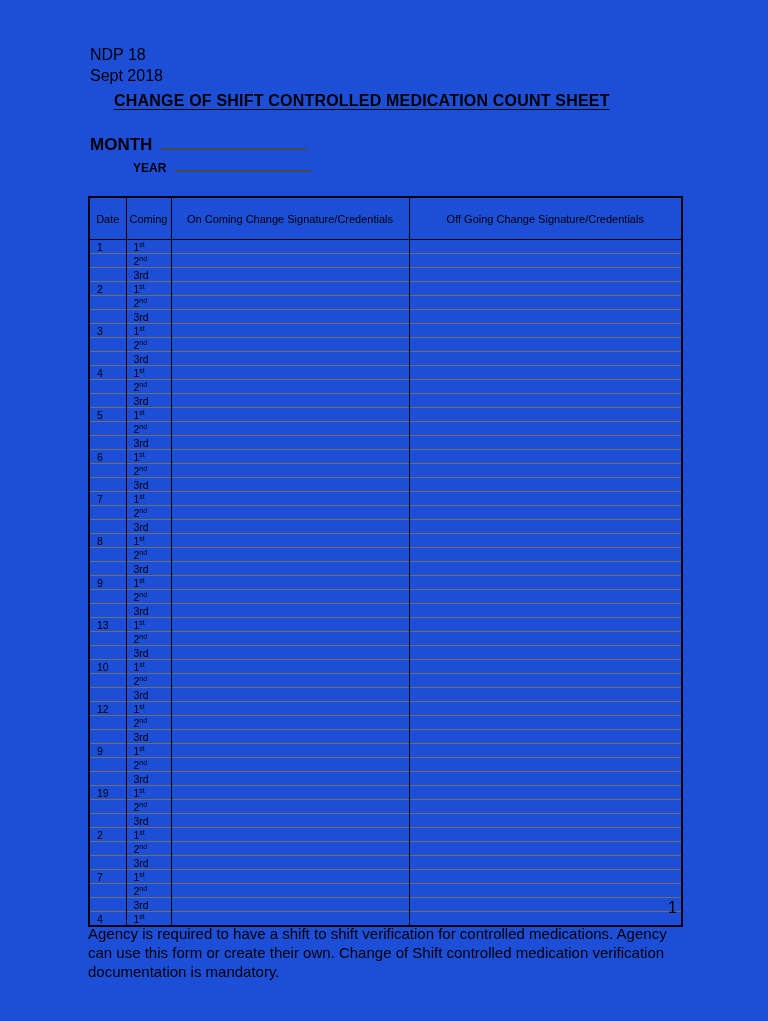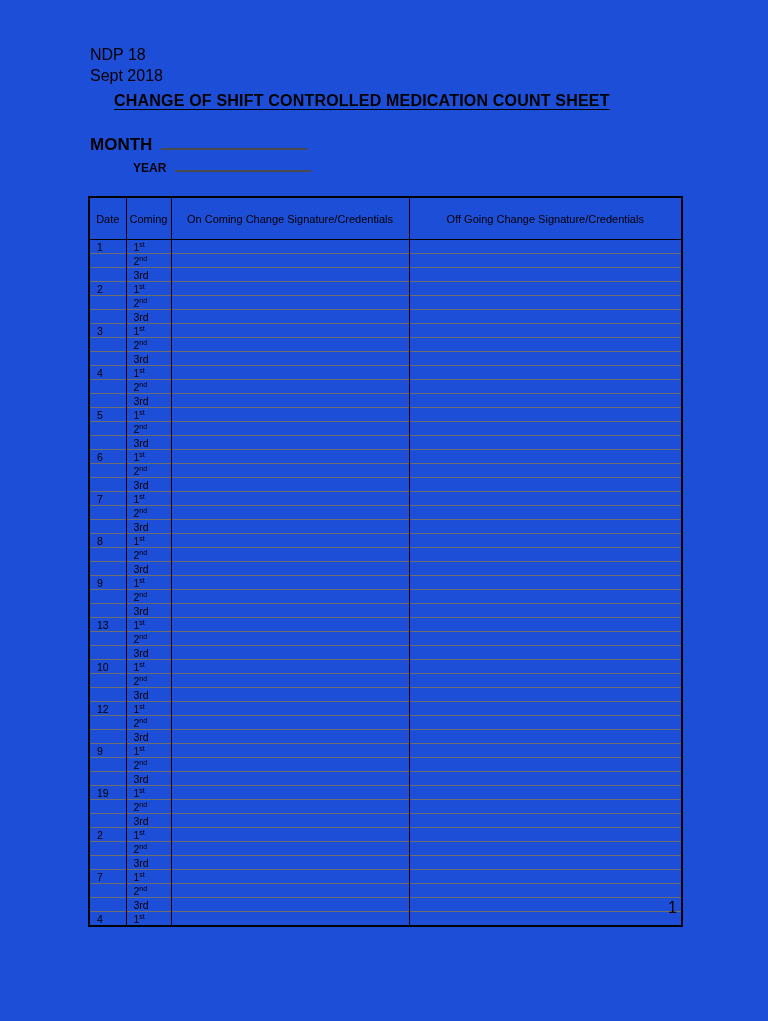--- a/index.html
+++ b/index.html
@@ -448,14 +448,19 @@
           <td>4</td>
           <td>1<sup>st</sup></td>
           <td></td>
           <td></td>
         </tr>
       </tbody>
   </table>
 
   <div class="page-number">1</div>
 
+  <div class="footer-note">
+      <div>Agency is required to have a shift to shift verification for controlled medications. Agency</div>
+      <div>can use this form or create their own. Change of Shift controlled medication verification</div>
+      <div>documentation is mandatory.</div>
+    </div>
 
 </div>
 
 </body></html>

